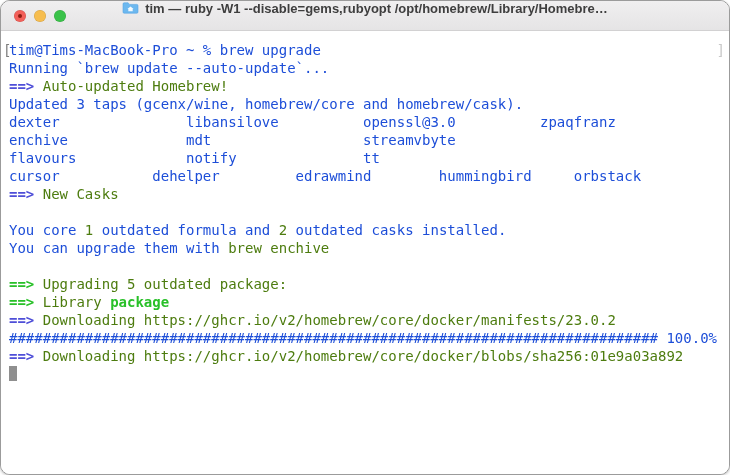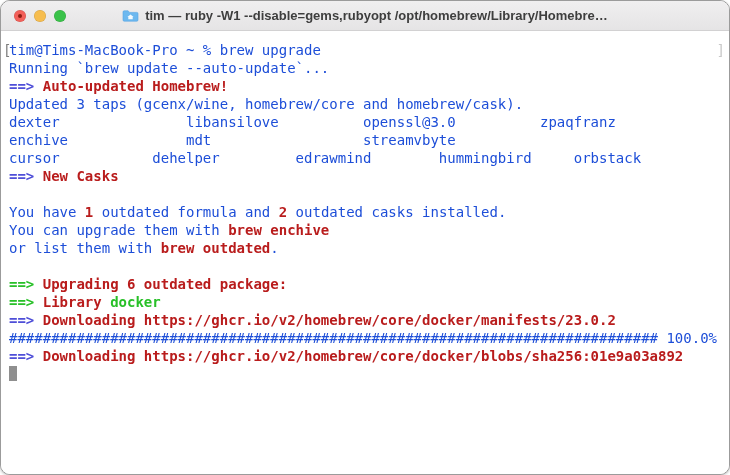--- a/index.html
+++ b/index.html
@@ -19,21 +19,20 @@
     box-shadow: 0 1px 3px rgba(0,0,0,0.25);
     background: #ffffff;
   }
   
   .titlebar {
     position: relative;
     height: 30px;
     background: linear-gradient(#f0eff0, #e5e4e5);
     border-bottom: 1px solid #d2d1d2;
     display: flex;
-    align-items: center;
     justify-content: center;
     gap: 6px;
     box-sizing: border-box;
   }
   .lights {
     position: absolute;
     left: 13px;
     top: 0;
     height: 100%;
     display: flex;
@@ -79,21 +78,21 @@
     color: #000000;
     cursor: text;
     overflow: hidden;
   }
   .tline {
     position: relative;
     height: 18px;
     white-space: pre;
   }
   .t-n { font-weight: normal; color: #1d4ed8; }
-  .t-b { font-weight: bold;   color: #b91c1c; }
+  .t-b { font-weight: normal;   color: #4d7c0f; }
   .t-ab { font-weight: bold; color: var(--arrow-blue, #4e4ed8); }
   .t-ag { font-weight: bold; color: var(--arrow-green, #28c028); }
   .t-gb { font-weight: bold; color: var(--arrow-green, #28c028); }
   .mark { position: absolute; top: 0; font-weight: normal; }
   .mark-left  { left: -6px;  color: var(--mark-left, #7d7d7d); }
   .mark-right { right: -4px; color: var(--mark-right, #c8c8c8); }
   .cursor-block {
     display: inline-block;
     width: 8px;
     height: 15px;
@@ -122,28 +121,28 @@
     <span class="title-text">tim — ruby -W1 --disable=gems,rubyopt /opt/homebrew/Library/Homebre…</span>
   </div>
 
   <div class="terminal">
       <div class="tline"><span class="mark mark-left">[</span><span class="t-n">tim@Tims-MacBook-Pro ~ % brew upgrade</span><span class="mark mark-right">]</span></div>
       <div class="tline"><span class="t-n">Running `brew update --auto-update`...</span></div>
       <div class="tline"><span class="t-ab">==&gt; </span><span class="t-b">Auto-updated Homebrew!</span></div>
       <div class="tline"><span class="t-n">Updated 3 taps (gcenx/wine, homebrew/core and homebrew/cask).</span></div>
       <div class="tline"><span class="t-n">dexter               libansilove          openssl@3.0          zpaqfranz</span></div>
       <div class="tline"><span class="t-n">enchive              mdt                  streamvbyte</span></div>
+      <div class="tline"><span class="t-n">flavours             notify               tt</span></div>
       <div class="tline"><span class="t-n">cursor           dehelper         edrawmind        hummingbird     orbstack</span></div>
       <div class="tline"><span class="t-ab">==&gt; </span><span class="t-b">New Casks</span></div>
       <div class="tline"></div>
-      <div class="tline"><span class="t-n">You have </span><span class="t-b">1</span><span class="t-n"> outdated formula and </span><span class="t-b">2</span><span class="t-n"> outdated casks installed.</span></div>
+      <div class="tline"><span class="t-n">You core </span><span class="t-b">1</span><span class="t-n"> outdated formula and </span><span class="t-b">2</span><span class="t-n"> outdated casks installed.</span></div>
       <div class="tline"><span class="t-n">You can upgrade them with </span><span class="t-b">brew enchive</span></div>
-      <div class="tline"><span class="t-n">or list them with </span><span class="t-b">brew outdated</span><span class="t-n">.</span></div>
       <div class="tline"></div>
-      <div class="tline"><span class="t-ag">==&gt; </span><span class="t-b">Upgrading 6 outdated package:</span></div>
-      <div class="tline"><span class="t-ag">==&gt; </span><span class="t-b">Library </span><span class="t-gb">docker</span></div>
+      <div class="tline"><span class="t-ag">==&gt; </span><span class="t-b">Upgrading 5 outdated package:</span></div>
+      <div class="tline"><span class="t-ag">==&gt; </span><span class="t-b">Library </span><span class="t-gb">package</span></div>
       <div class="tline"><span class="t-ab">==&gt; </span><span class="t-b">Downloading https://ghcr.io/v2/homebrew/core/docker/manifests/23.0.2</span></div>
       <div class="tline"><span class="t-n">############################################################################# 100.0%</span></div>
       <div class="tline"><span class="t-ab">==&gt; </span><span class="t-b">Downloading https://ghcr.io/v2/homebrew/core/docker/blobs/sha256:01e9a03a892</span></div>
       <div class="tline"><span class="cursor-block"></span></div>
     </div>
 
 </div>
 
 </body></html>

